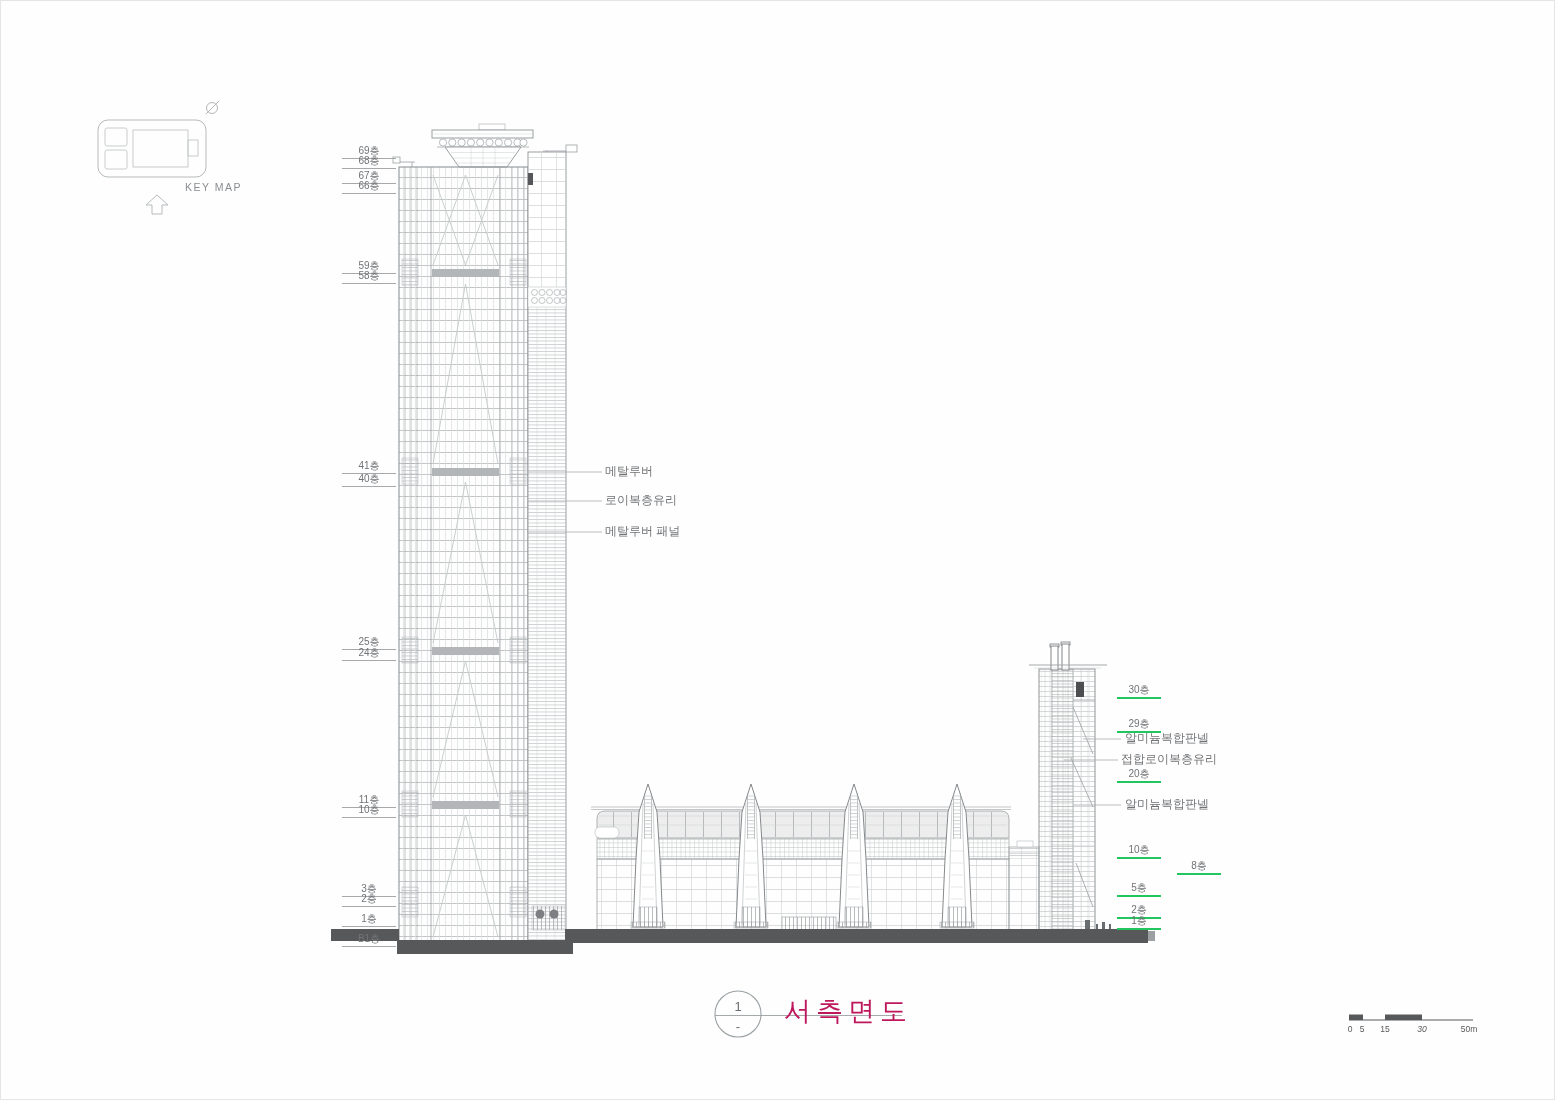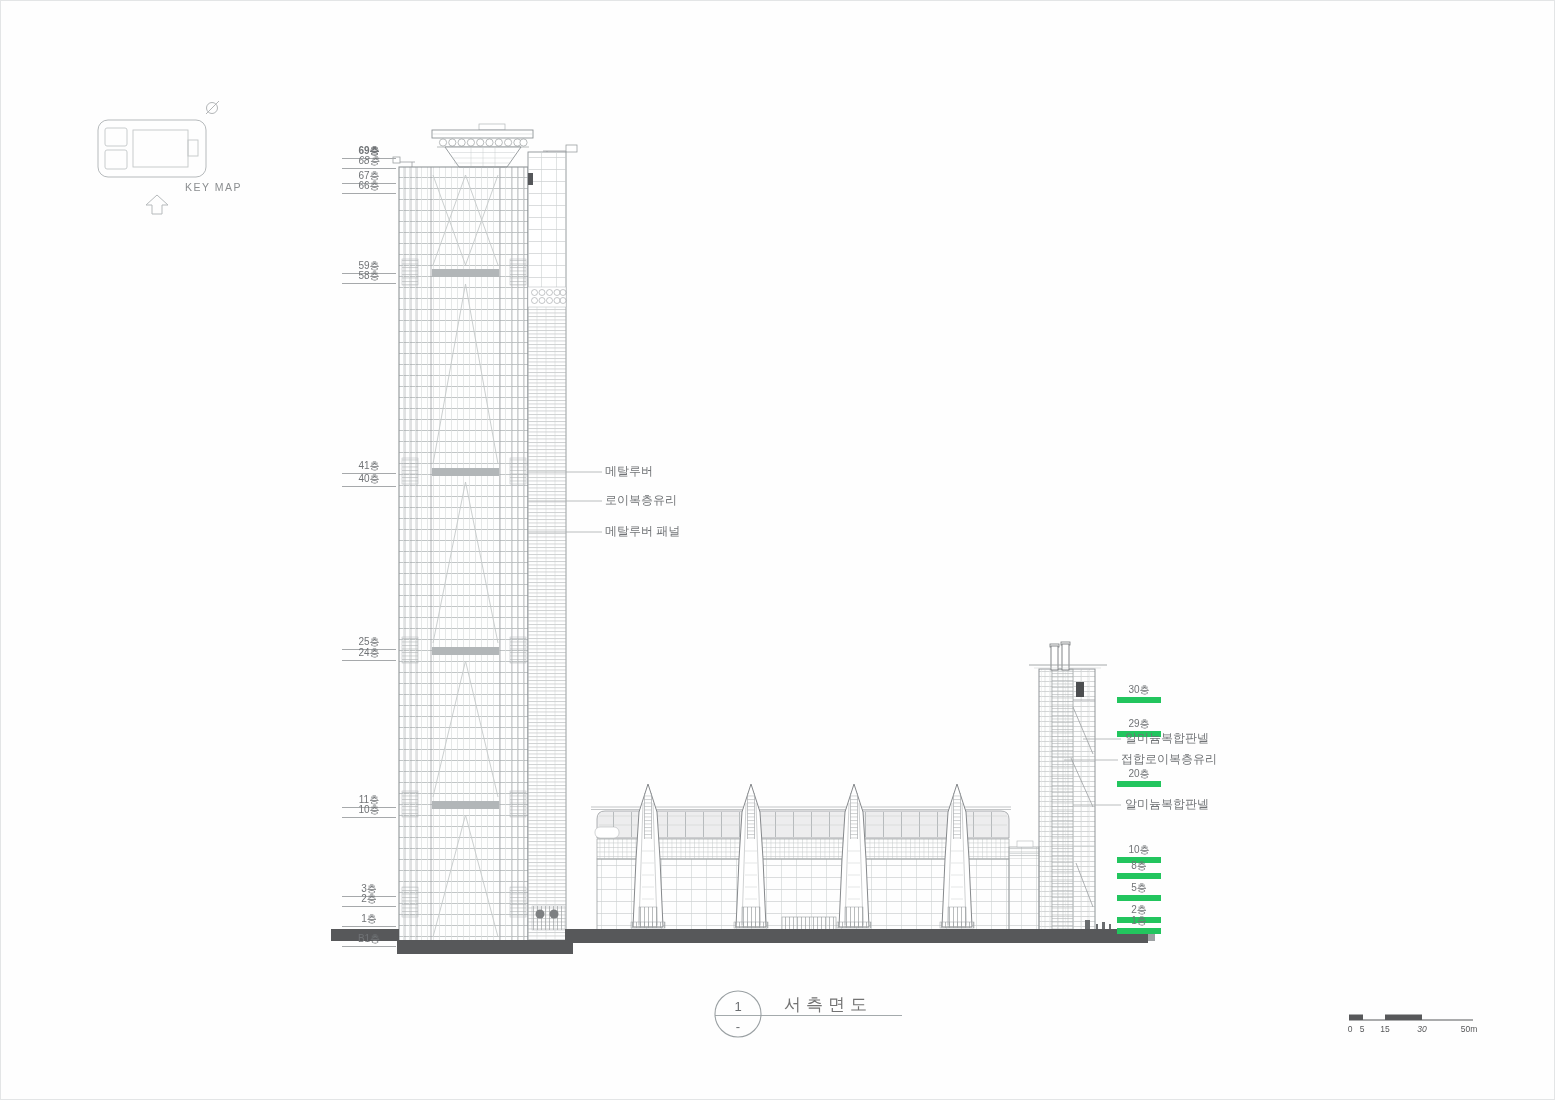--- a/index.html
+++ b/index.html
@@ -5,24 +5,24 @@
   html,body { margin:0; padding:0; background:#ffffff; }
   .sheet {
     position:relative; width:1555px; height:1100px;
     background:#fefefe; overflow:hidden; box-sizing:border-box;
     border:1px solid #e3e5e6;
     font-family:"Liberation Sans", sans-serif;
   }
   .art { position:absolute; left:0; top:0; }
   .lbl { position:absolute; color:#707376; font-size:10px; line-height:11px; white-space:nowrap; }
   .flabel { width:54px; text-align:center; border-bottom:1px solid #a6a9ab; padding-bottom:2px; }
-  .rlabel { width:44px; text-align:center; border-bottom:6px solid #22c55e; padding-bottom:2px; }
+  .rlabel { width:44px; text-align:center; border-bottom:2px solid #22c55e; padding-bottom:2px; }
   .ann { color:#707376; font-size:12px; }
   .keymap-label { color:#8b8e90; font-size:10.5px; letter-spacing:1.5px; }
-  .view-title { position:absolute; color:#737373; font-size:17px; letter-spacing:5px; }
+  .view-title { position:absolute; color:#be185d; font-size:27px; letter-spacing:5px; }
   .bubble-num { position:absolute; width:20px; text-align:center; color:#6a6d70; font-size:13px; }
   .scale-lbl { position:absolute; color:#57585a; font-size:8.5px; text-align:center; }
 </style>
 </head>
 <body>
 
 <div class="sheet">
 
   <svg class="art" width="1555" height="1100" viewBox="0 0 1555 1100">
     <defs>
@@ -241,22 +241,22 @@
 
     <g>
       <path d="M1348,1019 H1472" stroke="#57585a" stroke-width="1.2"></path>
       <rect x="1348" y="1013.5" width="14" height="5.5" fill="#57585a"></rect>
       <rect x="1384" y="1013.5" width="37" height="5.5" fill="#57585a"></rect>
     </g>
   </svg>
 
   <div class="lbl keymap-label" style="left:184px; top:181px;">KEY MAP</div>
 
-  <div class="lbl flabel" style="left:341px; top:144px;font-weight:bold;">69층</div>
-  <div class="lbl flabel" style="left:341px; top:154px;font-style:italic;">68층</div>
+  <div class="lbl flabel" style="left:341px; top:144px;">69층</div>
+  <div class="lbl flabel" style="left:341px; top:154px;">68층</div>
   <div class="lbl flabel" style="left:341px; top:169px;">67층</div>
   <div class="lbl flabel" style="left:341px; top:179px;">66층</div>
   <div class="lbl flabel" style="left:341px; top:259px;">59층</div>
   <div class="lbl flabel" style="left:341px; top:269px;">58층</div>
   <div class="lbl flabel" style="left:341px; top:459px;text-align:center;">41층</div>
   <div class="lbl flabel" style="left:341px; top:472px;">40층</div>
   <div class="lbl flabel" style="left:341px; top:635px;">25층</div>
   <div class="lbl flabel" style="left:341px; top:646px;">24층</div>
   <div class="lbl flabel" style="left:341px; top:793px;text-align:center;">11층</div>
   <div class="lbl flabel" style="left:341px; top:803px;">10층</div>
@@ -269,21 +269,21 @@
   <div class="lbl ann" style="left:604px; top:494px;">로이복층유리</div>
   <div class="lbl ann" style="left:604px; top:525px;">메탈루버 패널</div>
 
   <div class="lbl rlabel" style="left:1116px; top:683px;">30층</div>
   <div class="lbl rlabel" style="left:1116px; top:717px;">29층</div>
   <div class="lbl ann" style="left:1124px; top:732px; position:absolute;">알미늄복합판넬</div>
   <div class="lbl ann" style="left:1120px; top:753px; position:absolute;">접합로이복층유리</div>
   <div class="lbl rlabel" style="left:1116px; top:767px;">20층</div>
   <div class="lbl ann" style="left:1124px; top:798px; position:absolute;">알미늄복합판넬</div>
   <div class="lbl rlabel" style="left:1116px; top:843px;">10층</div>
-  <div class="lbl rlabel" style="left:1116px; top:859px;">8층</div>
+  <div class="lbl rlabel" style="left:1176px; top:859px;">8층</div>
   <div class="lbl rlabel" style="left:1116px; top:881px;">5층</div>
   <div class="lbl rlabel" style="left:1116px; top:903px;">2층</div>
   <div class="lbl rlabel" style="left:1116px; top:914px;">1층</div>
 
   <div class="bubble-num" style="left:727px; top:998px;">1</div>
   <div class="bubble-num" style="left:727px; top:1018px;">-</div>
   <div class="view-title" style="left:783px; top:992px;">서측면도</div>
 
   <div class="scale-lbl" style="left:1344px; top:1023px; width:10px;">0</div>
   <div class="scale-lbl" style="left:1356px; top:1023px; width:10px;">5</div>

